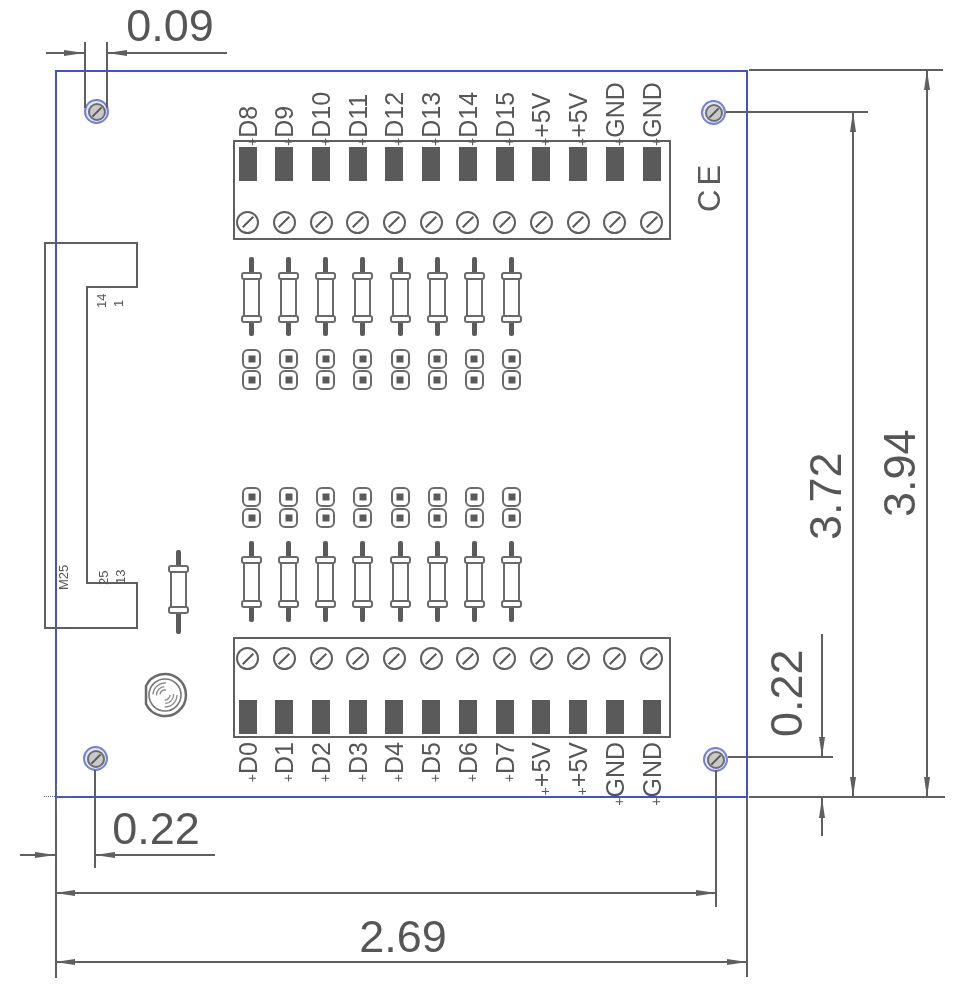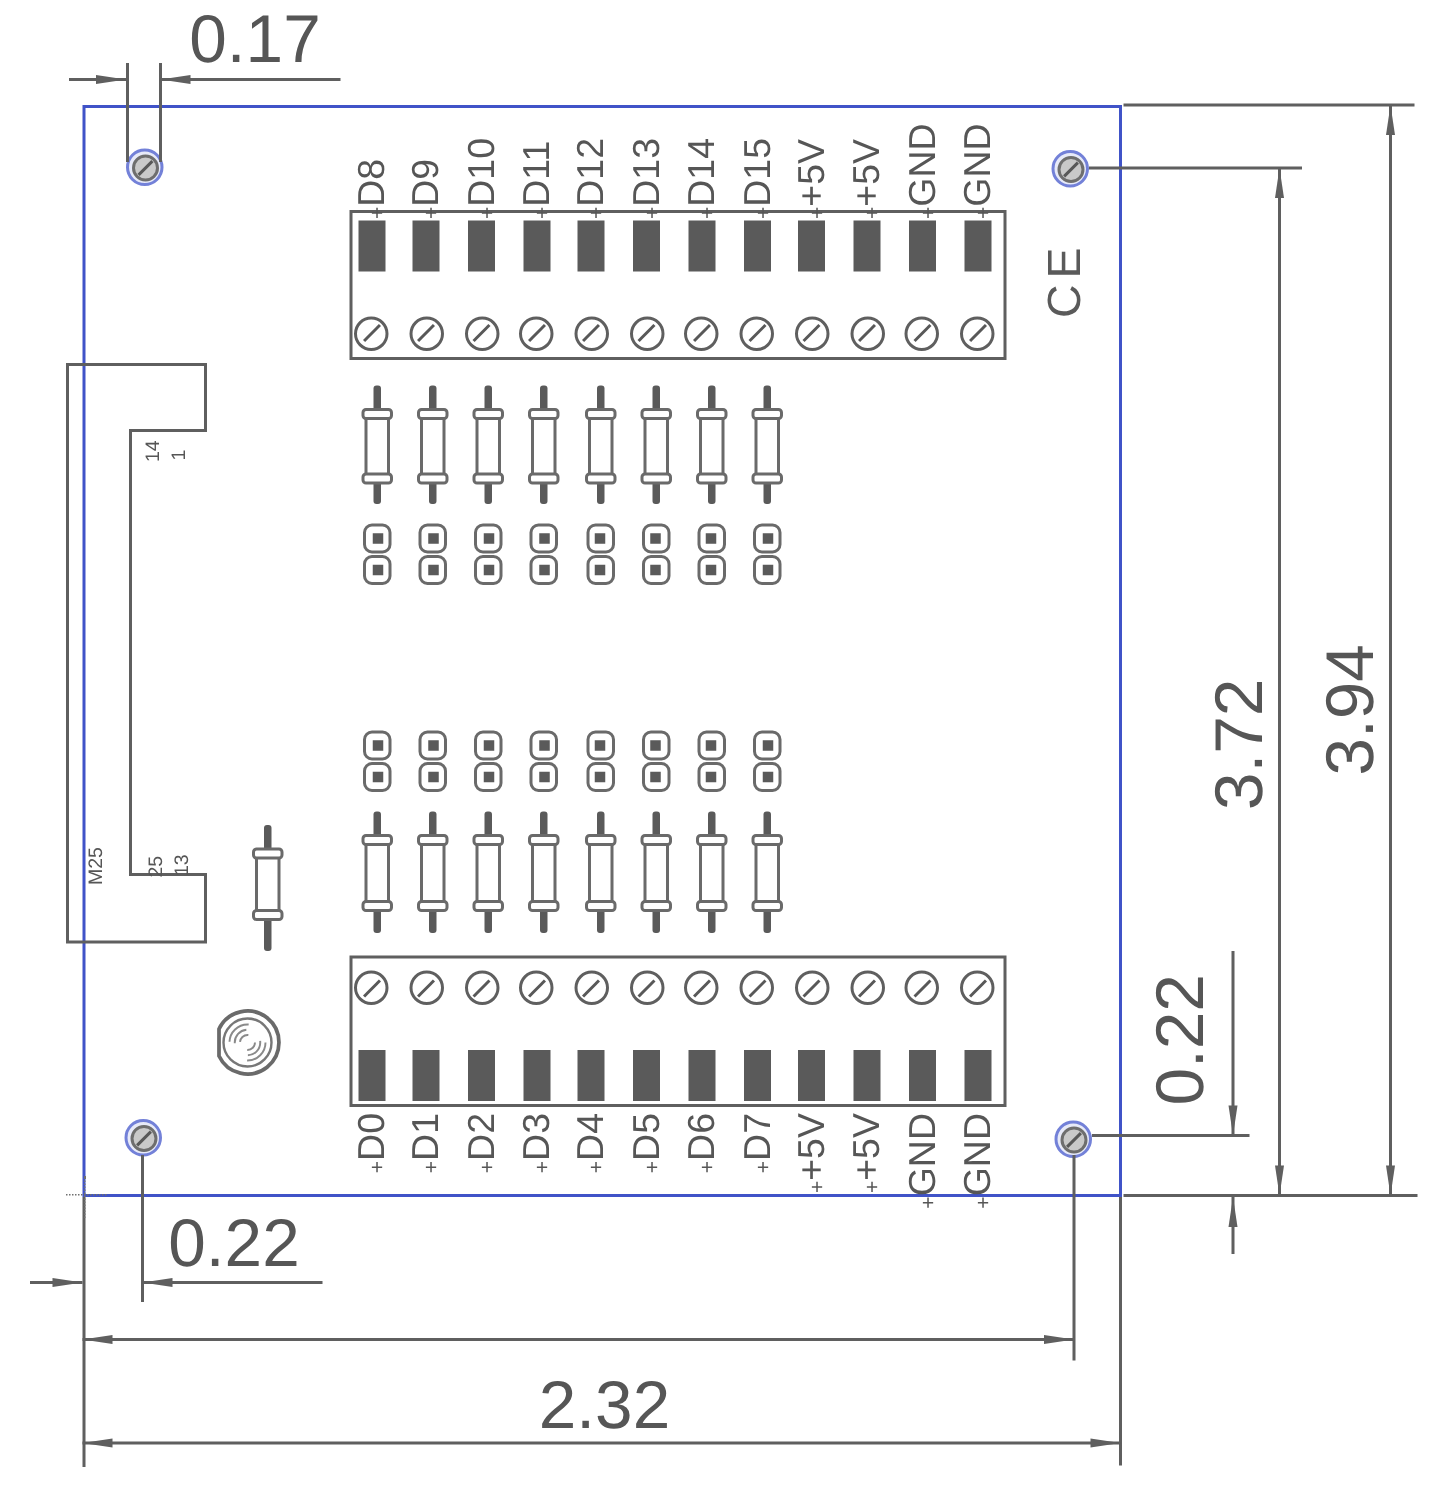--- a/index.html
+++ b/index.html
@@ -90,21 +90,21 @@
   <div class="pinlabel rot" style="left:57px;top:590px;">M25</div>
 
   <div class="ce rot" style="left:693px;top:212px;">CE</div>
 
   <div class="vline" style="left:84px;top:42px;height:66px;"></div>
   <div class="vline" style="left:106px;top:42px;height:66px;"></div>
   <div class="hline" style="left:46px;top:52px;width:38px;"></div>
   <div class="hline" style="left:107px;top:52px;width:120px;"></div>
   <div class="arrow ar" style="left:64px;top:50px;"></div>
   <div class="arrow al" style="left:107px;top:50px;"></div>
-  <div class="dimtext hcenter" style="left:170px;top:1px;">0.17</div>
+  <div class="dimtext hcenter" style="left:170px;top:1px;">0.09</div>
 
   <div class="hline" style="left:749px;top:69px;width:194px;"></div>
   <div class="hline" style="left:749px;top:796px;width:196px;"></div>
   <div class="vline" style="left:926px;top:70px;height:727px;"></div>
   <div class="arrow au" style="left:924px;top:70px;"></div>
   <div class="arrow ad" style="left:924px;top:777px;"></div>
   <div class="dimtext rot" style="left:875px;top:517px;">3.94</div>
 
   <div class="hline" style="left:726px;top:111px;width:142px;"></div>
   <div class="vline" style="left:852px;top:112px;height:685px;"></div>
@@ -129,21 +129,21 @@
 
   <div class="vline" style="left:715px;top:770px;height:137px;"></div>
   <div class="hline" style="left:55px;top:892px;width:661px;"></div>
   <div class="arrow al" style="left:55px;top:890px;"></div>
   <div class="arrow ar" style="left:696px;top:890px;"></div>
 
   <div class="vline" style="left:746px;top:798px;height:179px;"></div>
   <div class="hline" style="left:55px;top:961px;width:692px;"></div>
   <div class="arrow al" style="left:55px;top:959px;"></div>
   <div class="arrow ar" style="left:727px;top:959px;"></div>
-  <div class="dimtext hcenter" style="left:403px;top:912px;">2.32</div>
+  <div class="dimtext hcenter" style="left:403px;top:912px;">2.69</div>
 
   <div class="dotx" style="left:44px;top:796px;width:27px;"></div>
   <div class="doty" style="left:56px;top:784px;height:28px;"></div>
 
 <div class="pad" style="left: 238.6px; top: 147px;"></div>
     <div class="screw" style="left: 236.1px; top: 210.5px;">
       <div class="slash"></div>
     </div>
     <div class="tlabel rot" style="left: 234.6px; top: 146px;"><span class="plus">+</span><span>D8</span></div>
     <div class="pad" style="left: 275.32px; top: 147px;"></div>

